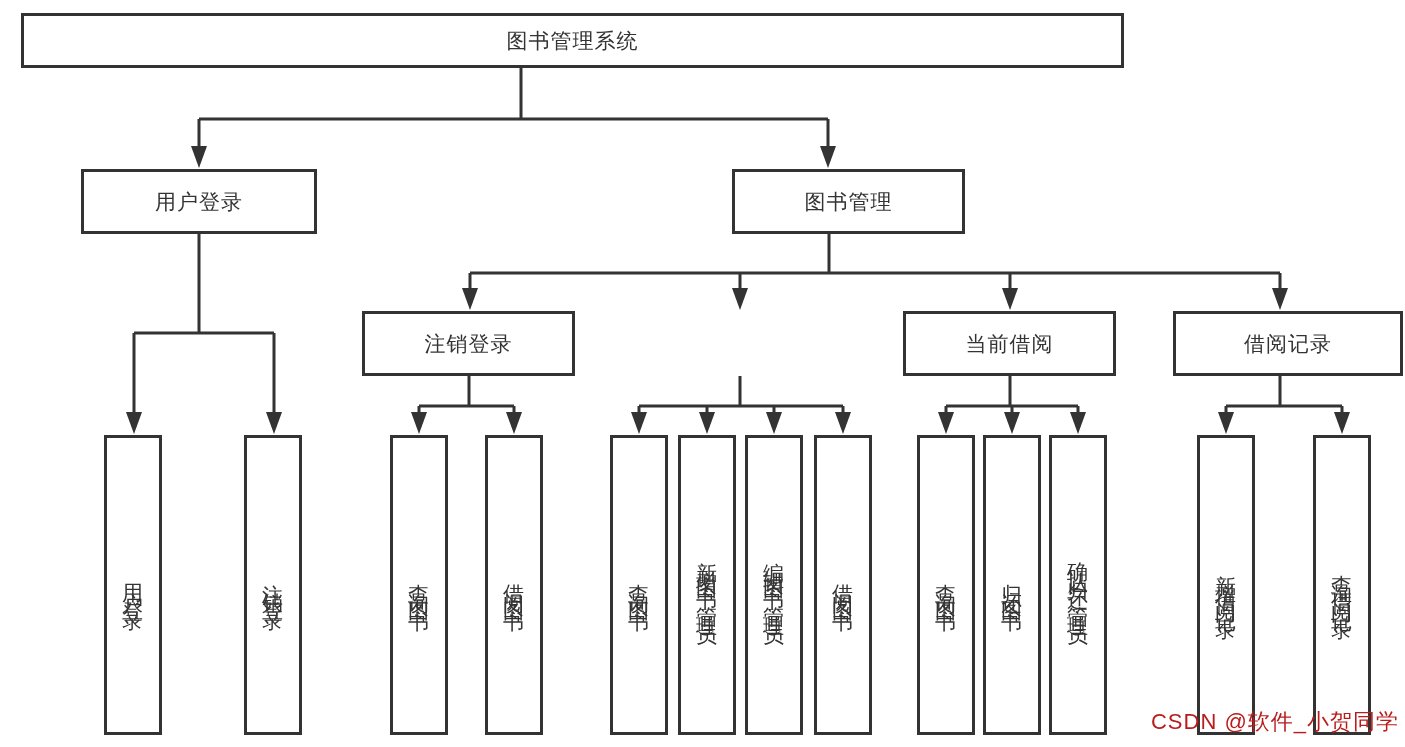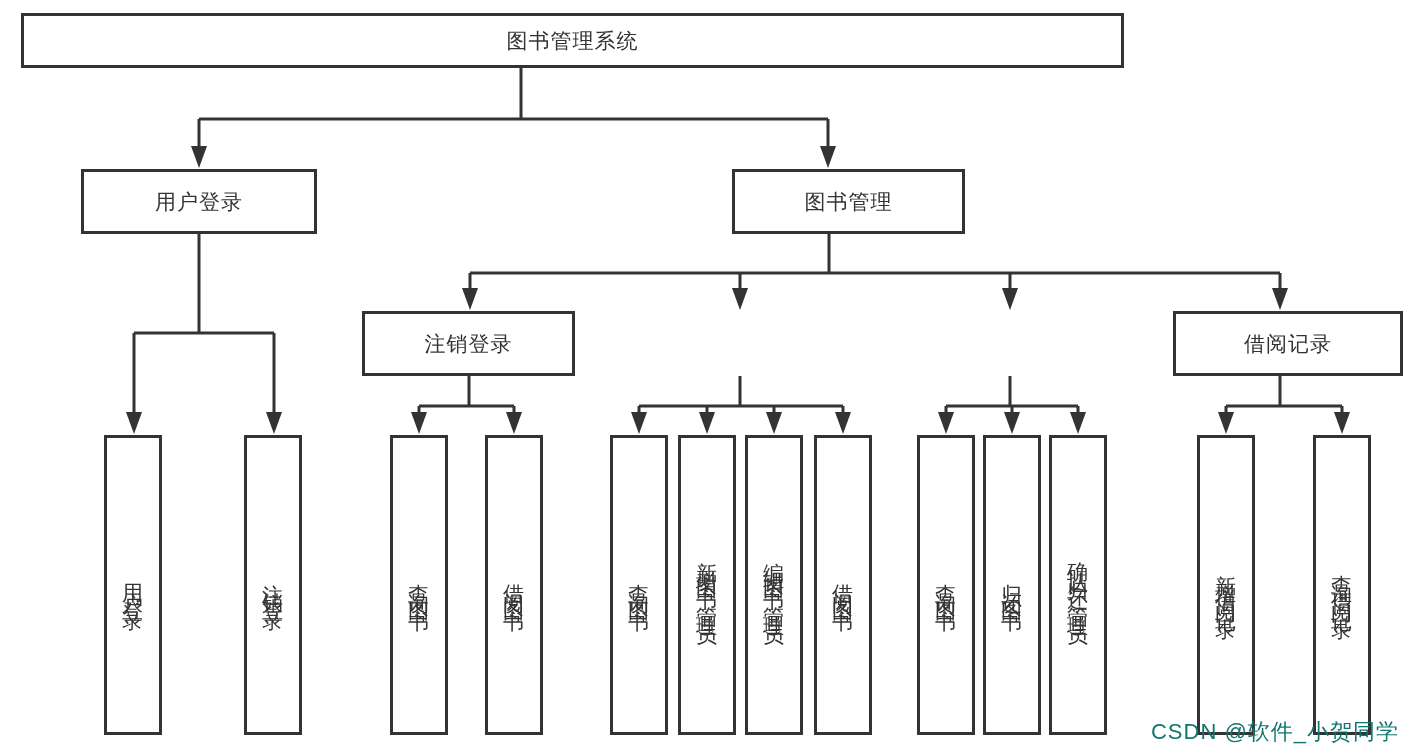--- a/index.html
+++ b/index.html
@@ -30,23 +30,23 @@
     writing-mode:vertical-rl;
     text-orientation:mixed;
     font-size:21px;
     letter-spacing:9px;
     line-height:1;
     white-space:nowrap;
   }
   .watermark{
     position:absolute;
     right:6px;
-    bottom:0;
+    bottom:10px;
     font-size:22px;
-    color:#0f766e;
+    color:#b91c1c;
     letter-spacing:1px;
     white-space:nowrap;
   }
   .cline{stroke:#333333;stroke-width:3;fill:none;}
   .ahead{fill:#333333;stroke:none;}
 </style>
 </head>
 <body>
 
 <div id="canvas">
@@ -94,20 +94,23 @@
   <div class="box hbox" style="left:81px;top:169px;width:236px;height:65px;">
     <span>用户登录</span>
   </div>
   <div class="box hbox" style="left:732px;top:169px;width:233px;height:65px;">
     <span>图书管理</span>
   </div>
 
   <div class="box hbox" style="left:362px;top:311px;width:213px;height:65px;">
     <span>注销登录</span>
   </div>
+  <div class="box hbox" style="left:903px;top:311px;width:213px;height:65px;">
+    <span>当前借阅</span>
+  </div>
   <div class="box hbox" style="left:1173px;top:311px;width:230px;height:65px;">
     <span>借阅记录</span>
   </div>
 
   <div class="box vbox" style="left:104px;top:435px;width:58px;height:300px;">
     <span>用户登录</span>
   </div>
   <div class="box vbox" style="left:244px;top:435px;width:58px;height:300px;">
     <span>注销登录</span>
   </div>

